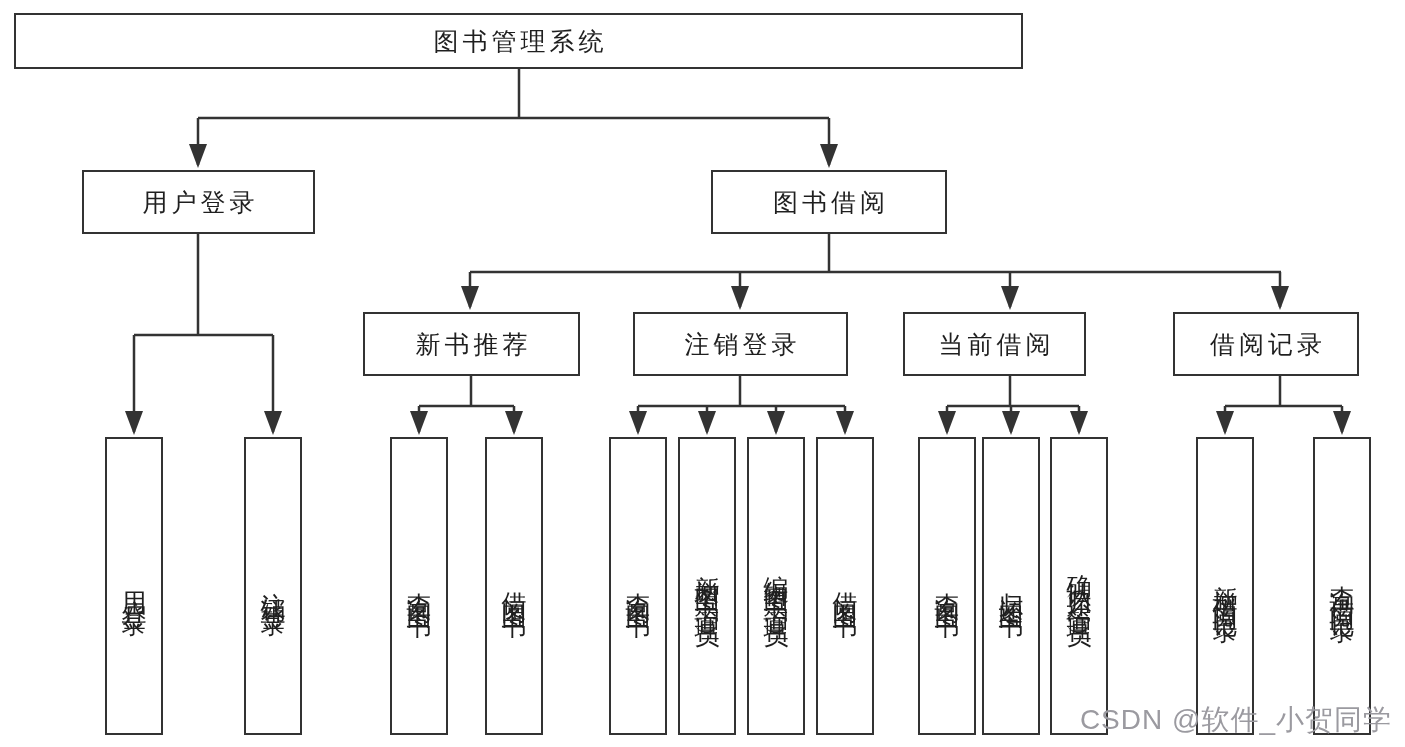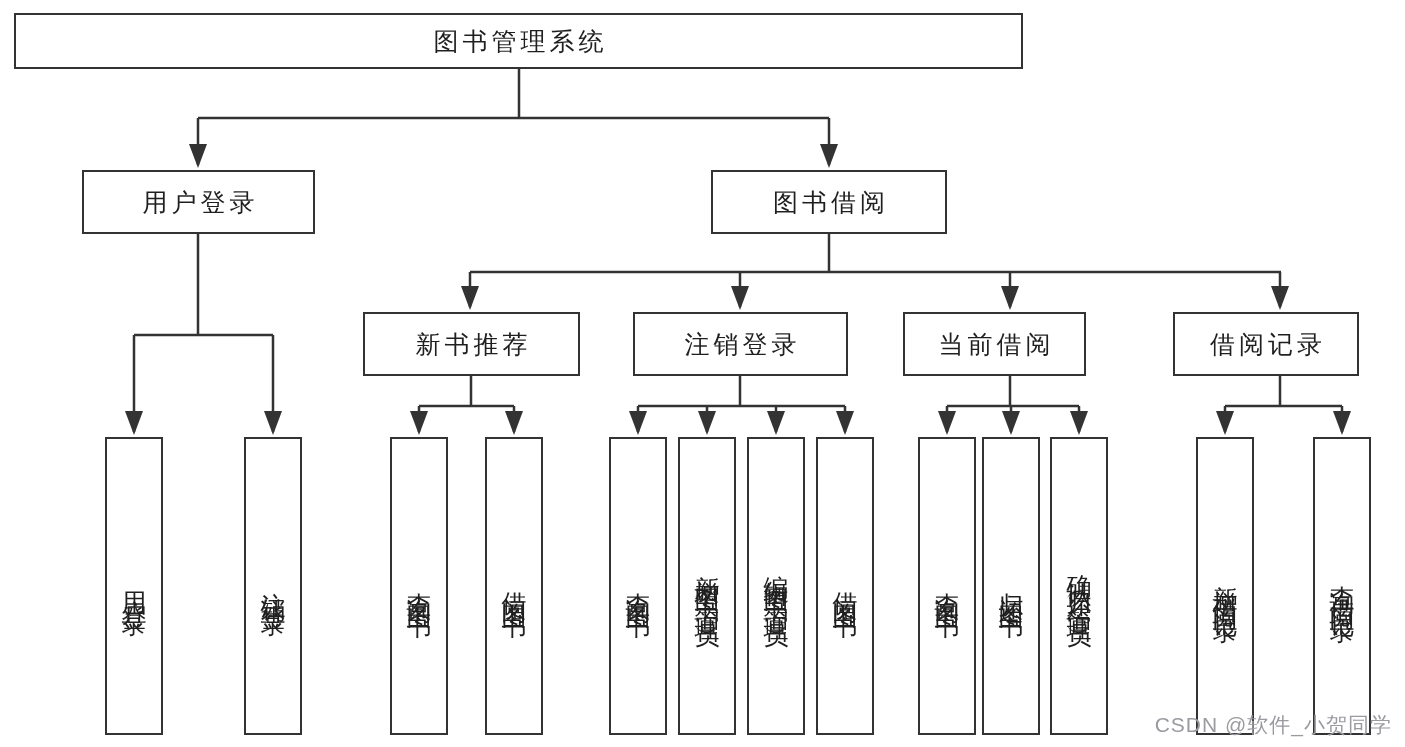--- a/index.html
+++ b/index.html
@@ -38,21 +38,21 @@
   .box.v .lbl{
     writing-mode:vertical-rl;
     text-orientation:mixed;
     letter-spacing:7px;
     line-height:1;
   }
   .watermark{
     position:absolute;
     right:13px;
     bottom:8px;
-    font-size:21px;
+    font-size:28px;
     letter-spacing:1px;
     color:var(--watermark);
     white-space:nowrap;
   }
 </style>
 </head>
 <body>
 
 <div class="stage">
 

